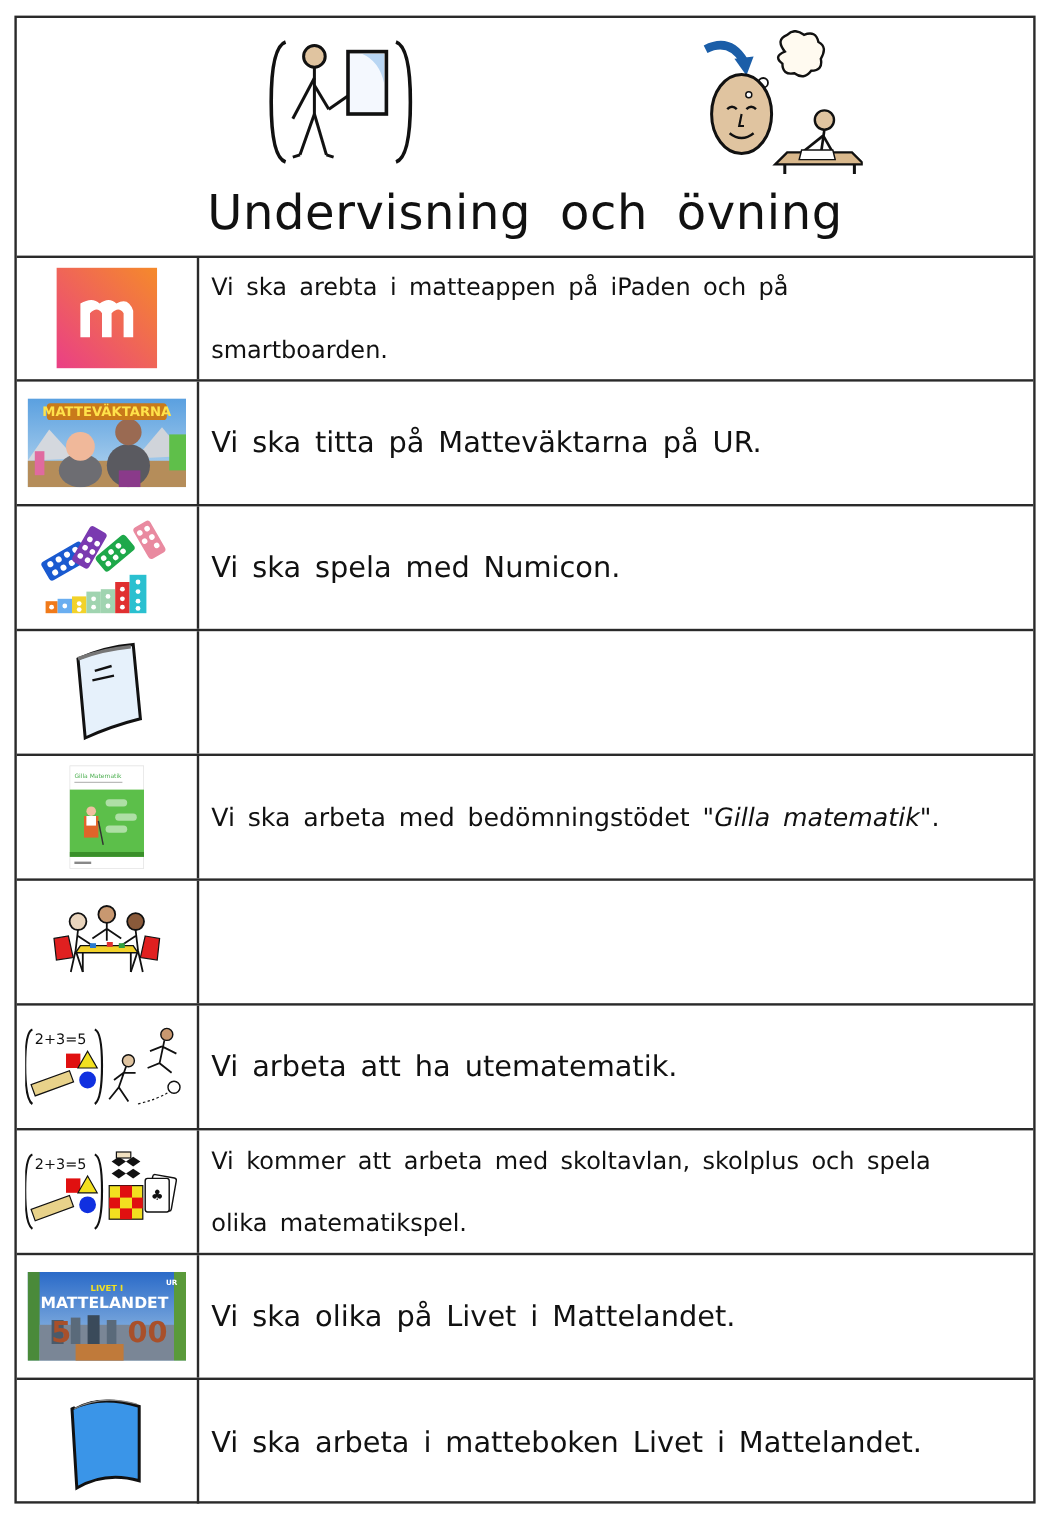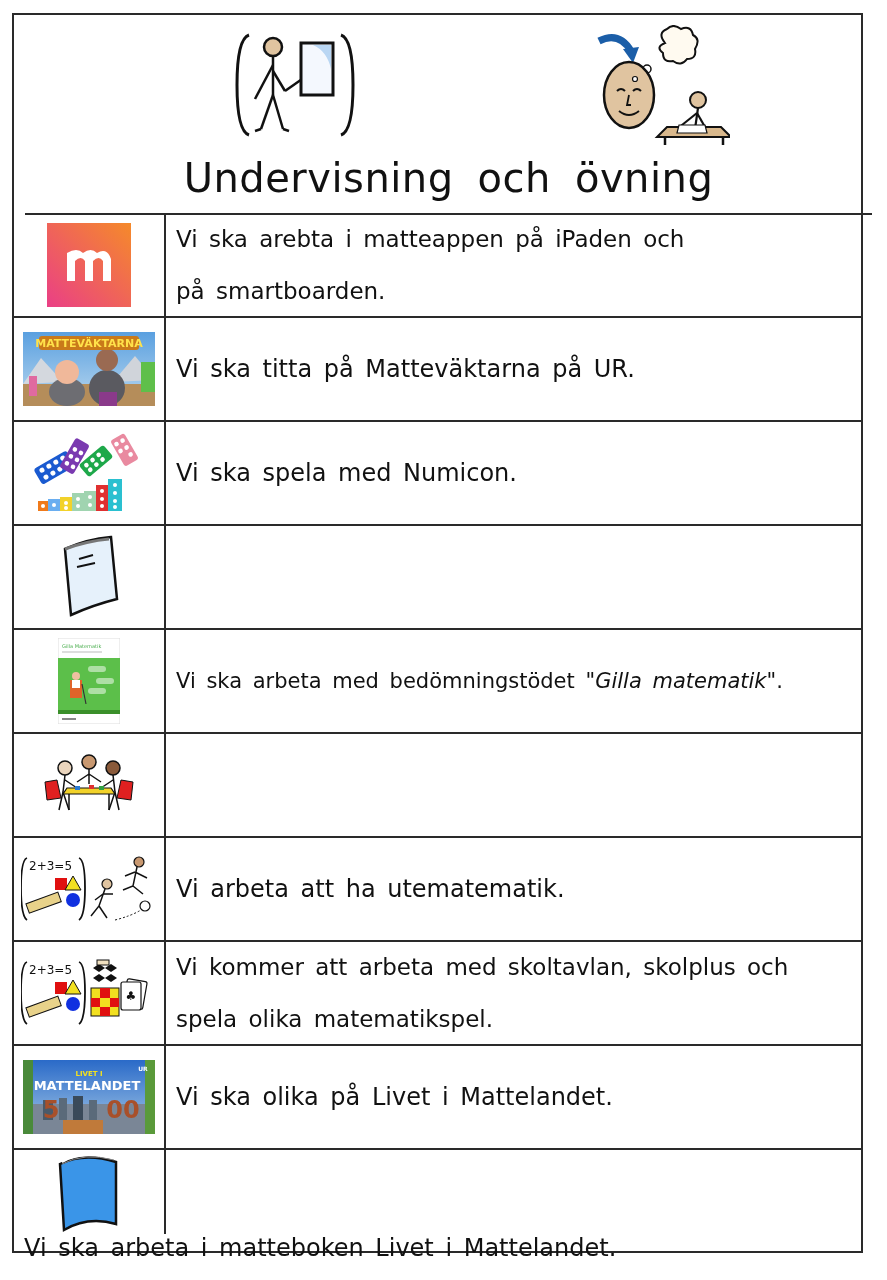--- a/index.html
+++ b/index.html
@@ -1,31 +1,31 @@
 <!DOCTYPE html>
 <html><head>
 <meta charset="utf-8">
 <style>
   html, body { margin: 0; padding: 0; background: #ffffff; }
   body { width: 887px; height: 1280px; position: relative; overflow: hidden;
          font-family: "DejaVu Sans", sans-serif; color: #111; }
   .sheet { position: absolute; left: 12px; top: 13px; width: 851px; height: 1240px;
            border: 2px solid #2a2a2a; box-sizing: border-box; }
-  .header { position: absolute; left: 11px; top: 0; width: 847px; height: 200px;
+  .header { position: absolute; left: 0; top: 0; width: 847px; height: 200px;
             border-bottom: 2px solid #2a2a2a; box-sizing: border-box; padding-left: 28px; }
   .title { position: absolute; left: 0; right: 0; top: 140px; text-align: center;
            font-family: "DejaVu Sans", sans-serif; font-size: 40px; letter-spacing: 0.5px; word-spacing: 28px; color: #111; }
   .title span { margin: 0 12px; }
   .hdr-icon { position: absolute; }
   .rows { position: absolute; left: 0; top: 199px; width: 847px; }
   .row { position: relative; height: 104px; border-bottom: 2px solid #2a2a2a; box-sizing: border-box; display: flex; }
-  .row:last-child { border-bottom: none; height: 103px; flex-direction: column; }
+  .row:last-child { border-bottom: none; height: 103px; }
   .img-cell { width: 152px; border-right: 2px solid #2a2a2a; box-sizing: border-box; display: flex; align-items: center; justify-content: center; }
   .txt-cell { flex: 1; display: flex; align-items: center; padding-left: 10px; font-size: 24px; word-spacing: 4px; }
-  .txt-cell.small { font-size: 23px; line-height: 52px; align-items: center; }
+  .txt-cell.small { font-size: 20px; line-height: 52px; align-items: center; }
   .txt-cell.medium { font-size: 21px; }
   .txt-cell em { font-style: italic; }
   .thumb { display: block; }
 </style>
 </head>
 <body>
 
 <div class="sheet">
 
   <div class="header">

